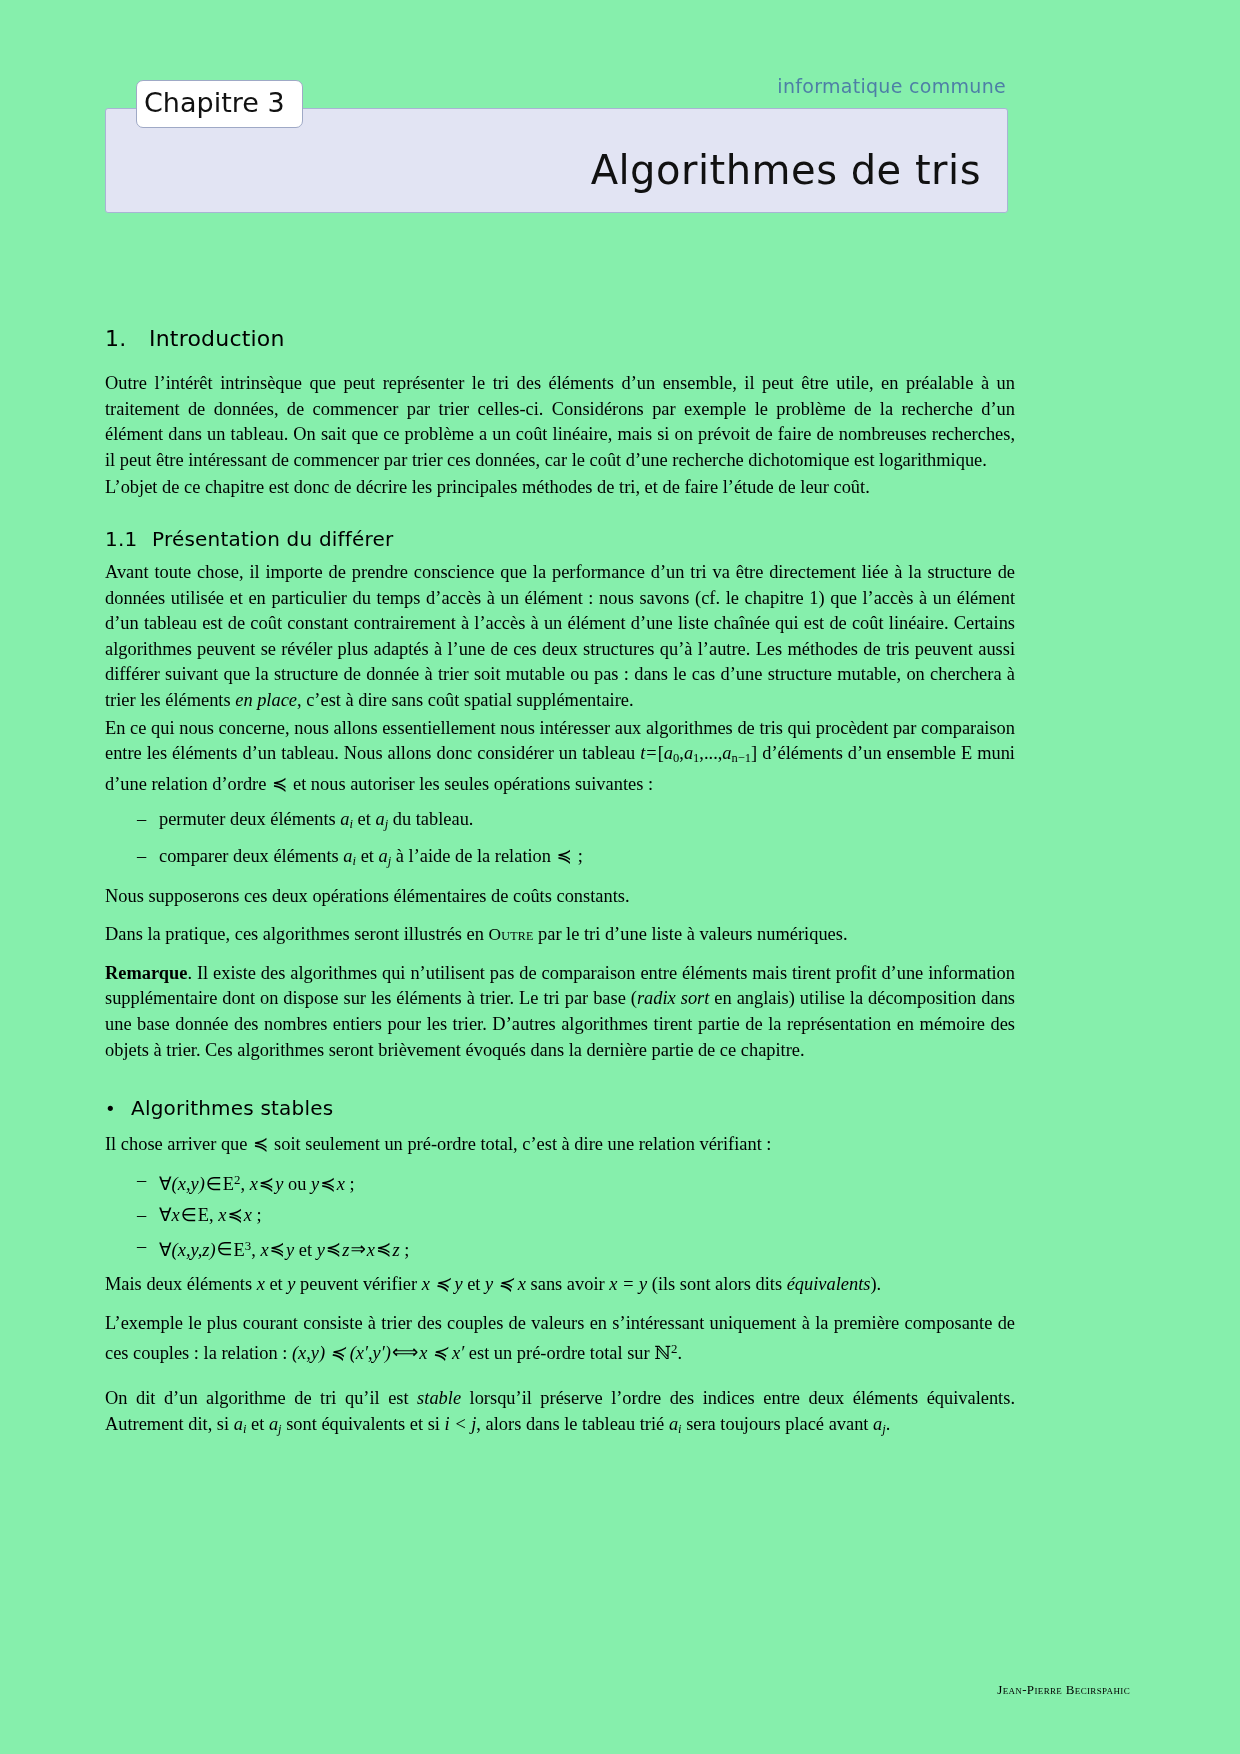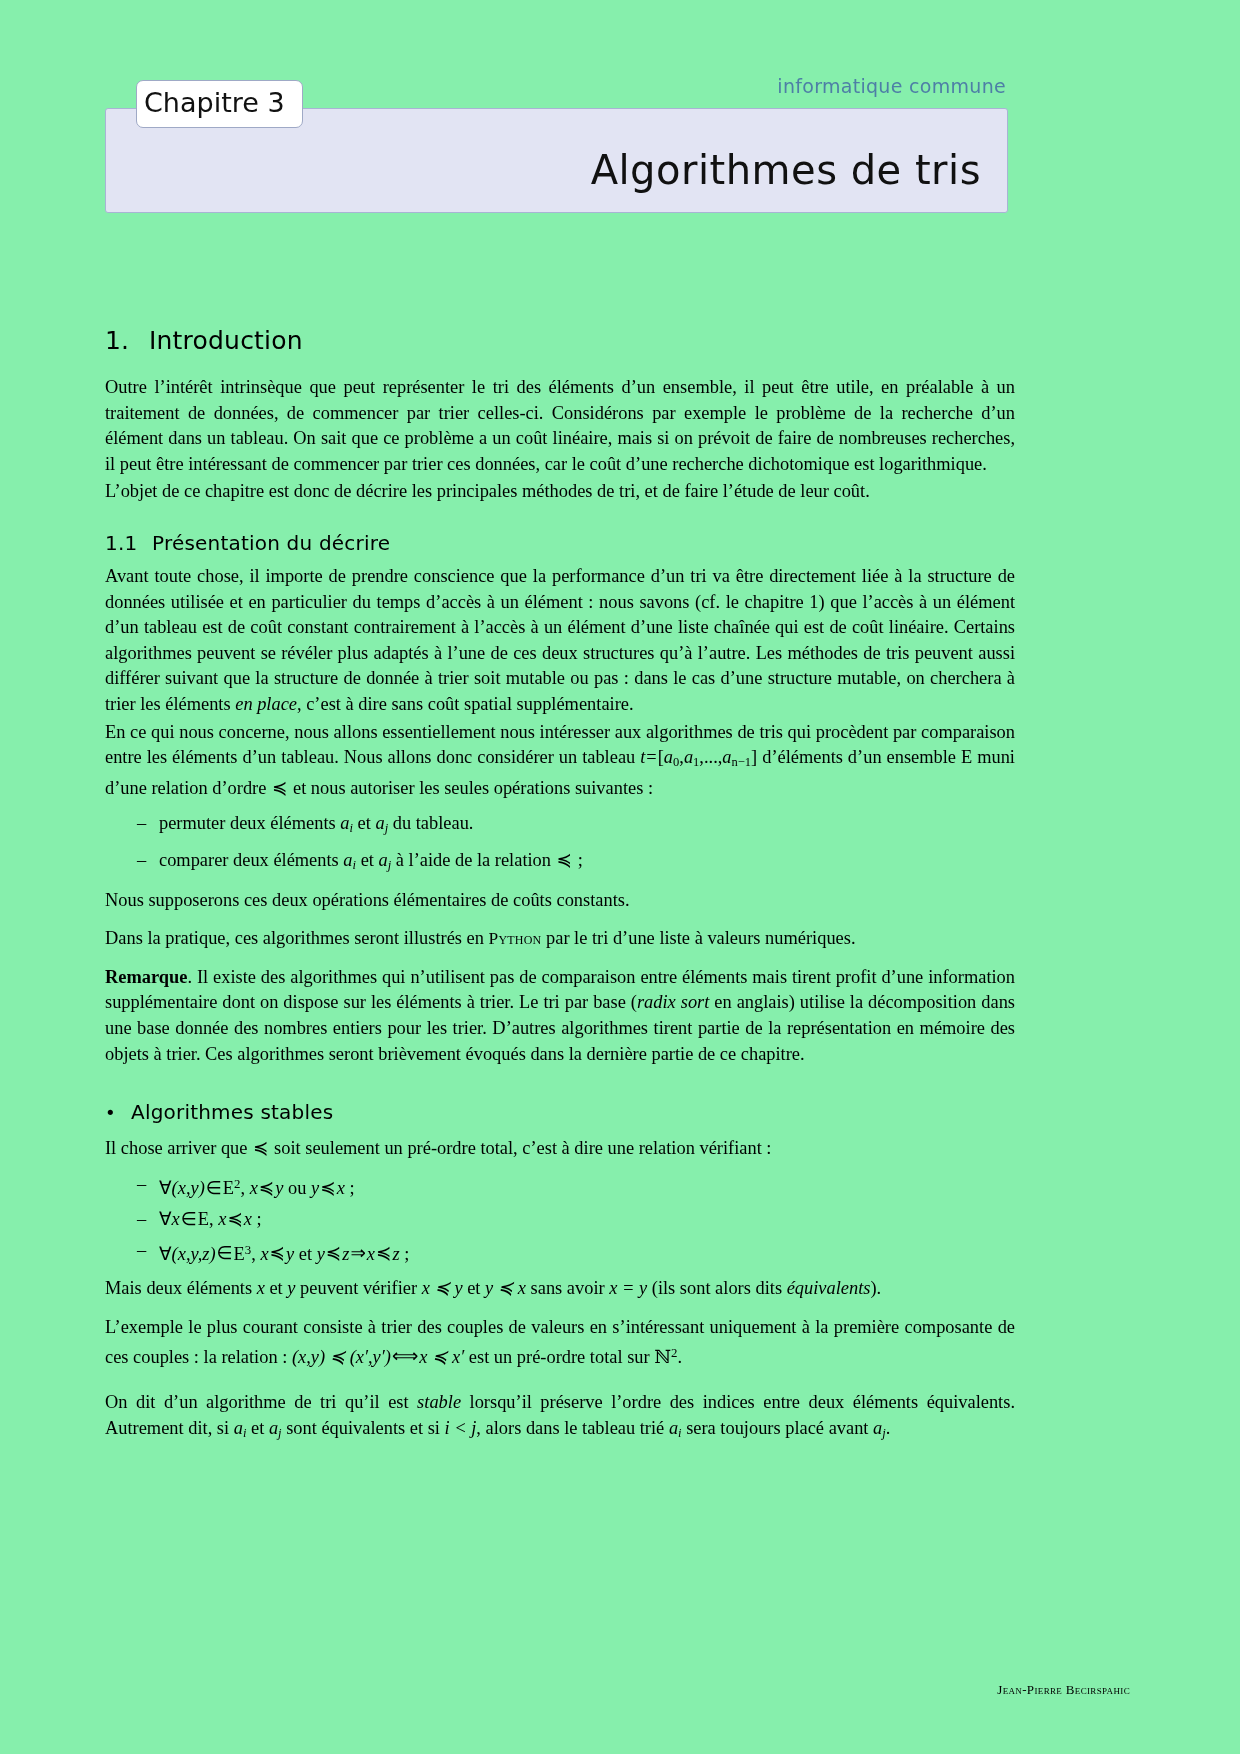--- a/index.html
+++ b/index.html
@@ -75,21 +75,21 @@
   
   .body-zone {
     position: absolute;
     left: 105px;
     top: 326px;
     width: 910px;
   }
   h2.sec {
     font-family: "DejaVu Sans", sans-serif;
     font-weight: 400;
-    font-size: 25px;
+    font-size: 22px;
     margin: 0 0 20px 0;
     color: #000;
     letter-spacing: 0.2px;
   }
   h2.sec .num { display:inline-block; min-width: 44px; }
   h3.subsec {
     font-family: "DejaVu Sans", sans-serif;
     font-weight: 400;
     font-size: 20px;
     margin: 26px 0 9px 0;
@@ -195,36 +195,36 @@
   <div class="body-zone">
 
     <h2 class="sec">
       <span class="num">1.</span><span>Introduction</span>
     </h2>
 
     <p class="para">Outre l’intérêt intrinsèque que peut représenter le tri des éléments d’un ensemble, il peut être utile, en préalable à un traitement de données, de commencer par trier celles-ci. Considérons par exemple le problème de la recherche d’un élément dans un tableau. On sait que ce problème a un coût linéaire, mais si on prévoit de faire de nombreuses recherches, il peut être intéressant de commencer par trier ces données, car le coût d’une recherche dichotomique est logarithmique.</p>
     <p class="para">L’objet de ce chapitre est donc de décrire les principales méthodes de tri, et de faire l’étude de leur coût.</p>
 
     <h3 class="subsec">
-      <span class="num">1.1</span><span>Présentation du décrire</span>
+      <span class="num">1.1</span><span>Présentation du différer</span>
     </h3>
 
     <p class="para"><span>Avant toute chose, il importe de prendre conscience que la performance d’un tri va être directement liée à la structure de données utilisée et en particulier du temps d’accès à un élément : nous savons (cf. le chapitre 1) que l’accès à un élément d’un tableau est de coût constant contrairement à l’accès à un élément d’une liste chaînée qui est de coût linéaire. Certains algorithmes peuvent se révéler plus adaptés à l’une de ces deux structures qu’à l’autre. Les méthodes de tris peuvent aussi différer suivant que la structure de donnée à trier soit mutable ou pas : dans le cas d’une structure mutable, on cherchera à trier les éléments </span><i class="it">en place</i><span>, c’est à dire sans coût spatial supplémentaire.</span></p>
 
     <p class="para"><span>En ce qui nous concerne, nous allons essentiellement nous intéresser aux algorithmes de tris qui procèdent par comparaison entre les éléments d’un tableau. Nous allons donc considérer un tableau </span><span class="mi">t</span><span class="op">=</span><span class="mr">[</span><span class="mi">a</span><sub class="msr">0</sub><span>,</span><span class="mi">a</span><sub class="msr">1</sub><span>,...,</span><span class="mi">a</span><sub class="msr">n−1</sub><span class="mr">]</span>
       <span>d’éléments d’un ensemble E muni d’une relation d’ordre </span><span class="op">≼</span><span> et nous autoriser les seules opérations suivantes :</span></p>
 
     <ul class="dashlist">
       <li><span>permuter deux éléments </span><span class="mi">a</span><sub class="ms">i</sub><span> et </span><span class="mi">a</span><sub class="ms">j</sub><span> du tableau.</span></li>
       <li><span>comparer deux éléments </span><span class="mi">a</span><sub class="ms">i</sub><span> et </span><span class="mi">a</span><sub class="ms">j</sub><span> à l’aide de la relation </span><span class="op">≼</span><span> ;</span></li>
     </ul>
 
     <p class="para">Nous supposerons ces deux opérations élémentaires de coûts constants.</p>
 
-    <p class="para gap"><span>Dans la pratique, ces algorithmes seront illustrés en </span><span class="sc">Python</span><span> par le tri d’une liste à valeurs numériques.</span></p>
+    <p class="para gap"><span>Dans la pratique, ces algorithmes seront illustrés en </span><span class="sc">Outre</span><span> par le tri d’une liste à valeurs numériques.</span></p>
 
     <p class="para gap"><b class="bf">Remarque</b><span>. Il existe des algorithmes qui n’utilisent pas de comparaison entre éléments mais tirent profit d’une information supplémentaire dont on dispose sur les éléments à trier. Le tri par base (</span><i class="it">radix sort</i><span> en anglais) utilise la décomposition dans une base donnée des nombres entiers pour les trier. D’autres algorithmes tirent partie de la représentation en mémoire des objets à trier. Ces algorithmes seront brièvement évoqués dans la dernière partie de ce chapitre.</span></p>
 
     <h4 class="bulletsec">
       <span class="dot">•</span><span>Algorithmes stables</span>
     </h4>
 
     <p class="para"><span>Il chose arriver que </span><span class="op">≼</span><span> soit seulement un pré-ordre total, c’est à dire une relation vérifiant :</span></p>
 
     <ul class="dashlist">

